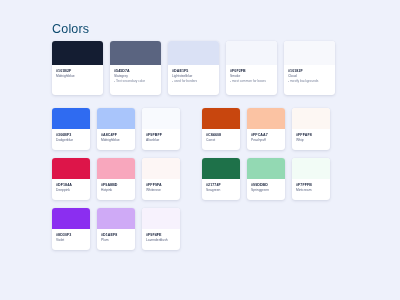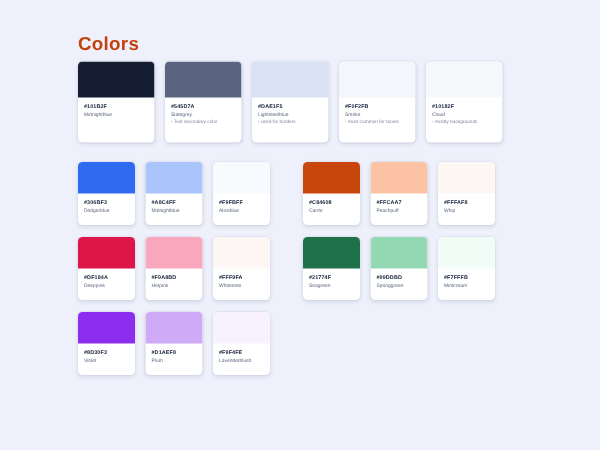--- a/index.html
+++ b/index.html
@@ -18,22 +18,22 @@
     width: 400px;
     height: 300px;
     box-sizing: border-box;
     padding: 0;
   }
   .page-title {
     position: absolute;
     left: 52px;
     top: 22px;
     font-size: 12.5px;
-    font-weight: 700;
-    color: #c2410c;
+    font-weight: 400;
+    color: #0c4a6e;
     letter-spacing: 0.2px;
   }
   .rows {
     position: absolute;
     left: 52px;
     top: 41px;
     width: 310px;
   }
   .row {
     display: flex;

